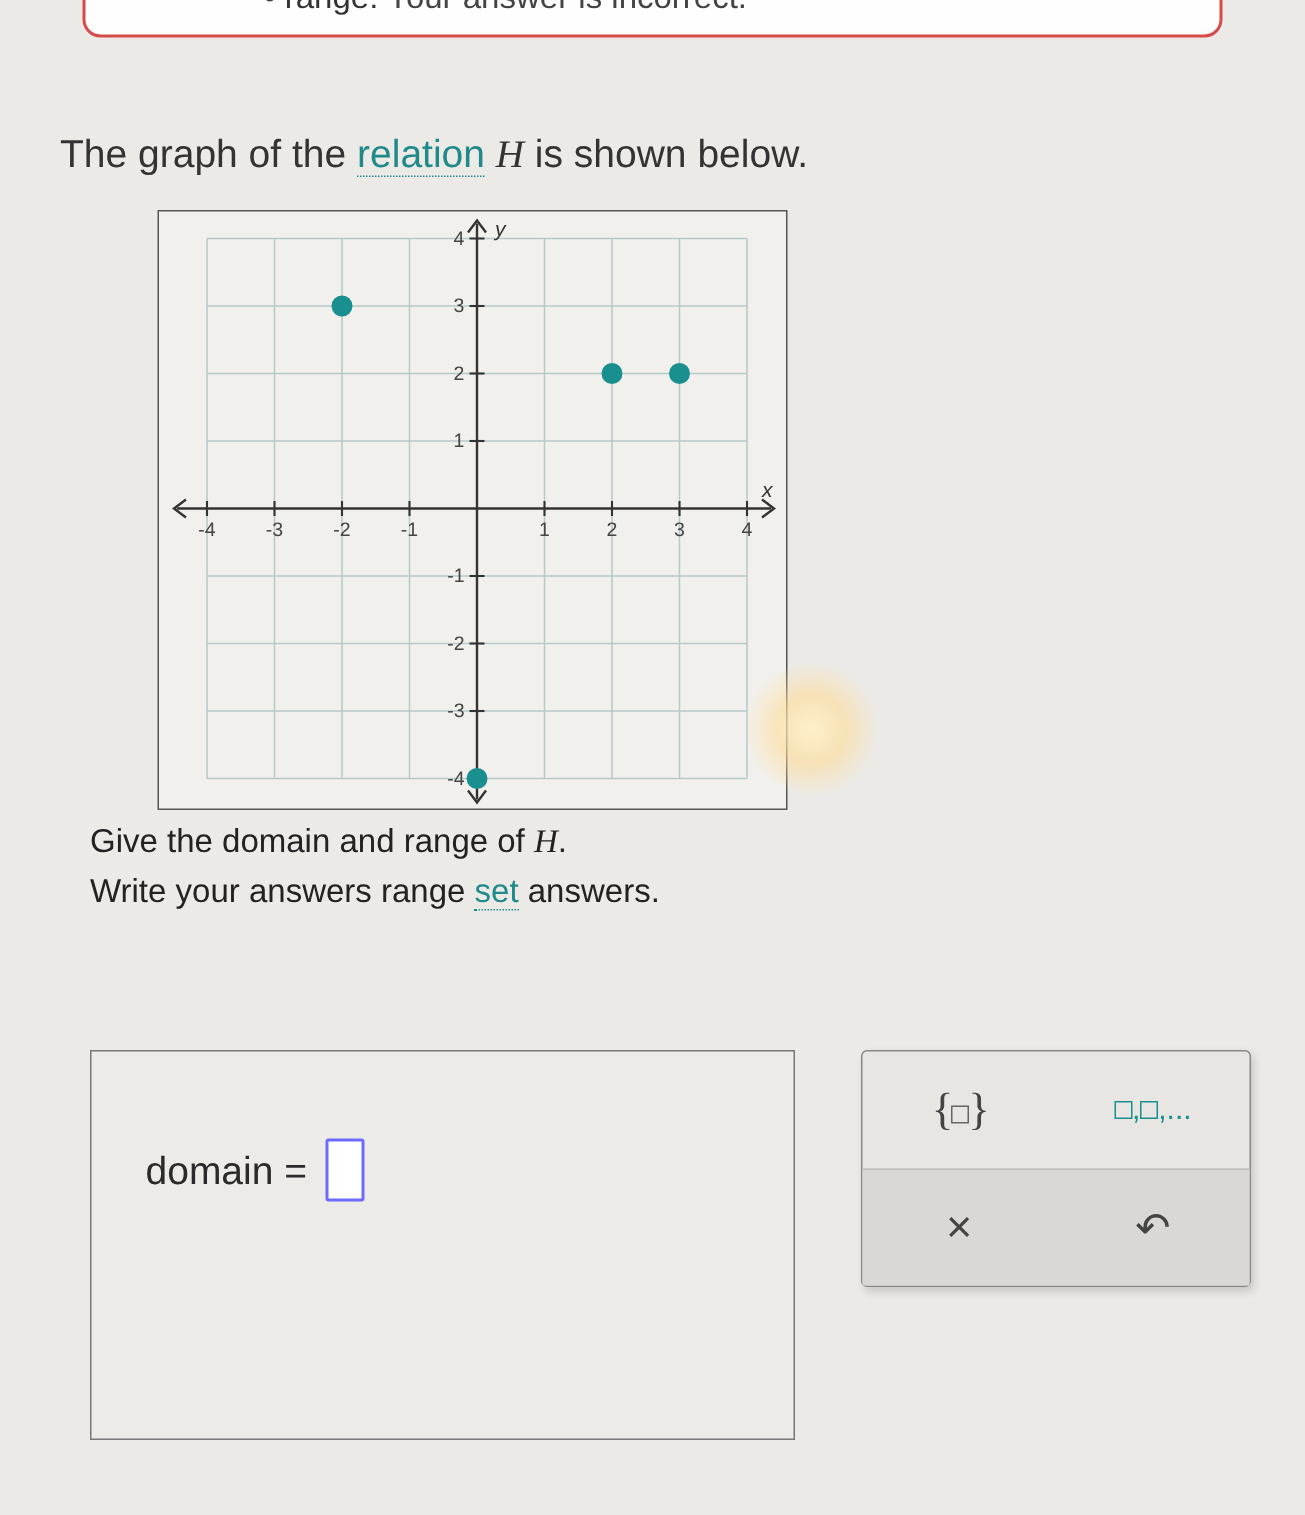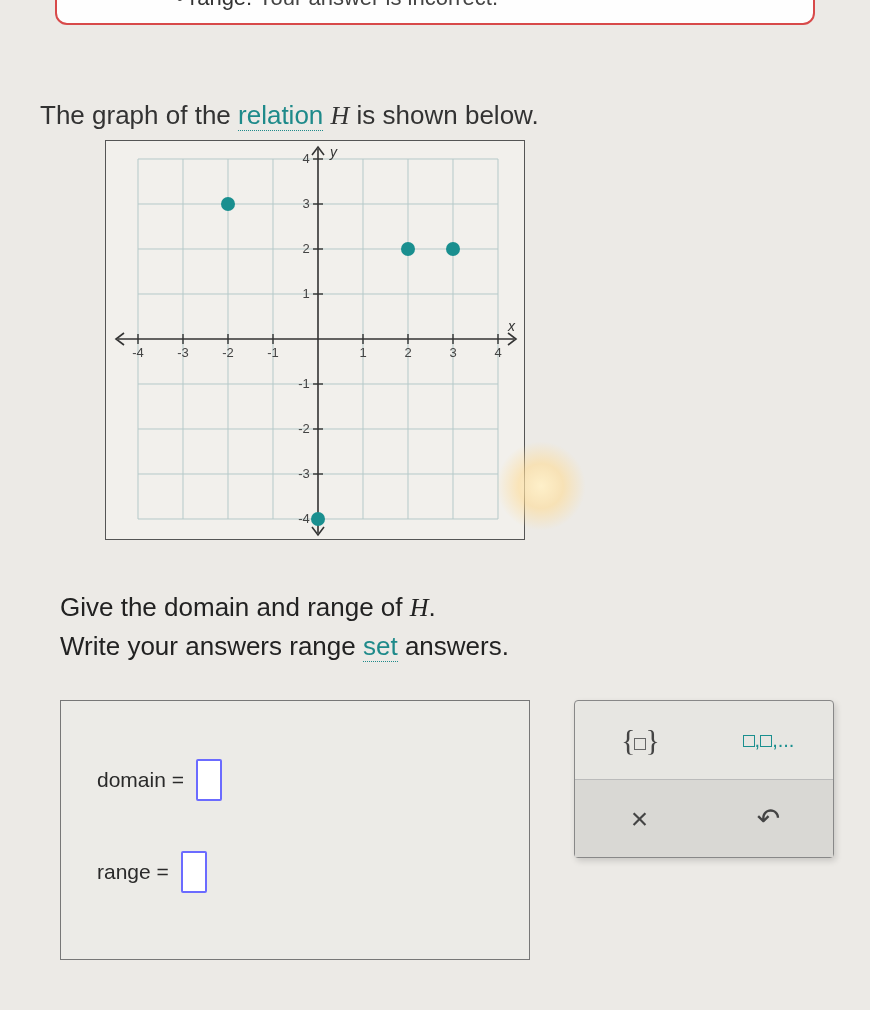--- a/index.html
+++ b/index.html
@@ -26,52 +26,52 @@
   }
   .feedback-text {
     font-size: 22px;
     color: #444;
     margin-left: 95px;
     margin-bottom: 4px;
   }
   .feedback-label { color: #333; }
   .prompt-line {
     position: absolute;
-    left: 40px; top: 100px;
+    left: 40px; top: 87px;
     font-size: 26px;
     color: #333;
   }
   .link-word {
     color: #1e8a8a;
     border-bottom: 1.5px dotted #1e8a8a;
     cursor: pointer;
   }
   .italic { font-style: italic; font-family: 'Times New Roman', serif; }
   .graph-box {
     position: absolute;
     left: 105px; top: 140px;
     width: 420px; height: 400px;
     border: 1.5px solid #555;
     background: #f2f0ec;
   }
   .instr {
     position: absolute;
-    left: 60px; top: 588px;
-    font-size: 26px;
+    left: 60px; top: 544px;
+    font-size: 22px;
     color: #222;
     line-height: 1.5;
   }
   .answer-panel {
     position: absolute;
     left: 60px; top: 700px;
     width: 470px; height: 260px;
     border: 1.5px solid #777;
     background: #ecebe7;
     padding: 30px 36px;
-    font-size: 21px;
+    font-size: 26px;
   }
   .ans-row { display: flex; align-items: center; margin: 28px 0 50px 0; }
   .ans-label { margin-right: 12px; }
   .ans-input {
     display: inline-block;
     width: 26px; height: 42px;
     border: 2px solid #6b6bff;
     border-radius: 2px;
     background: #fff;
   }
@@ -224,24 +224,20 @@
   <div>
     <span>Write your answers range </span><span class="link-word">set</span><span> answers.</span>
   </div>
 </div>
 
 <div class="answer-panel">
   <div class="ans-row">
     <span class="ans-label">domain =</span>
     <span class="ans-input"></span>
   </div>
-  <div class="ans-row">
-    <span class="ans-label">range =</span>
-    <span class="ans-input"></span>
-  </div>
 </div>
 
 <div class="toolbox">
   <div class="tool-row">
     <div class="tool-cell">
       <span class="set-icon">{<span class="small-square"></span>}</span>
     </div>
     <div class="tool-cell">
       <span style="color:#1a8f8f;font-size:20px;">
         <span class="small-square" style="border-color:#1a8f8f;"></span>,<span class="small-square" style="border-color:#1a8f8f;"></span>,...

